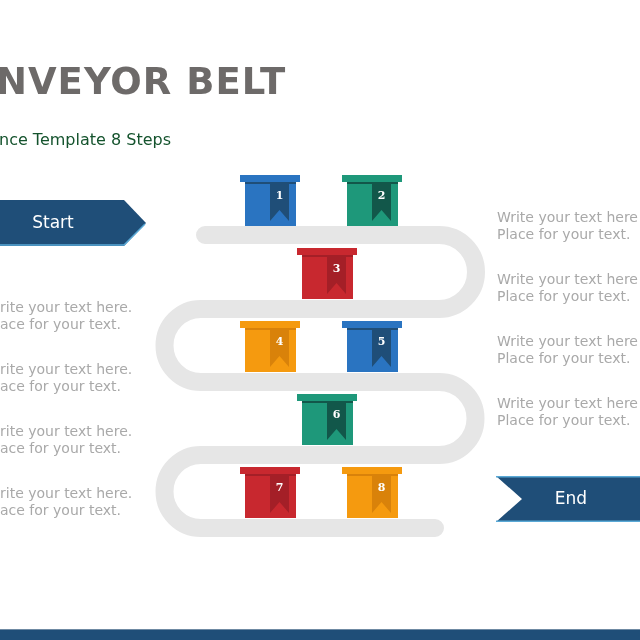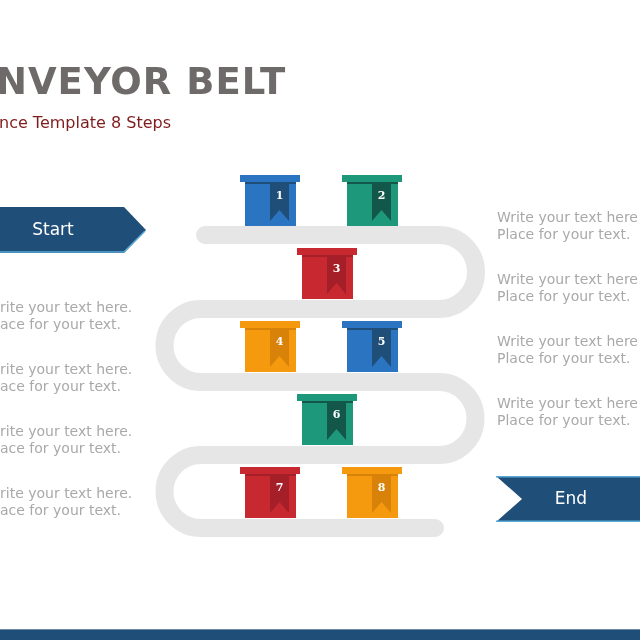--- a/index.html
+++ b/index.html
@@ -1,18 +1,18 @@
 <!DOCTYPE html>
 <html><head>
 <meta charset="utf-8">
 <style>
   html, body { margin:0; padding:0; }
   body { width:640px; height:640px; position:relative; overflow:hidden; background:#ffffff; font-family:"DejaVu Sans", sans-serif; }
   .title { position:absolute; left:-4px; top:60px; font-family:"DejaVu Sans", sans-serif; font-weight:bold; font-size:37px; color:#6d6a69; letter-spacing:1px; white-space:nowrap; }
-  .subtitle { position:absolute; left:-1px; top:113px; font-size:16px; color:#7f1d1d; white-space:nowrap; }
+  .subtitle { position:absolute; left:-1px; top:130px; font-size:16px; color:#14532d; white-space:nowrap; }
   .belt { position:absolute; left:0; top:0; }
   .box { position:absolute; width:62px; height:52px; }
   .box .lid { position:absolute; left:0; top:0; width:60px; height:7px; }
   .box .body { position:absolute; left:5px; top:7px; width:51px; height:44px; }
   .box .rib { position:absolute; left:25px; top:0; width:19px; height:37px; clip-path:polygon(0 0,100% 0,100% 100%,50% 70%,0 100%); }
   .box .num { position:absolute; left:25px; top:5px; width:19px; text-align:center; font-family:"DejaVu Serif", serif; font-weight:bold; font-size:11px; color:#ffffff; }
   .note { position:absolute; font-size:14px; line-height:17px; color:#a9a9a9; white-space:nowrap; }
   .banner { position:absolute; color:#ffffff; font-size:17px; }
   .banner .label { position:absolute; top:12px; width:100%; text-align:center; }
   .footer-bar { position:absolute; left:0; top:629px; width:640px; height:11px; background:#1f4e78; border-top:1px solid #6f8aa3; }
@@ -20,21 +20,21 @@
 </head>
 <body>
 
 <div class="title">NVEYOR BELT</div>
 <div class="subtitle">nce Template 8 Steps</div>
 
 <svg class="belt" width="640" height="640">
   <path d="M205 235 H439 A37 37 0 0 1 439 309 H201 A36.5 36.5 0 0 0 201 382 H439 A36.5 36.5 0 0 1 439 455 H201 A36.5 36.5 0 0 0 201 528 H435" fill="none" stroke="#e6e6e6" stroke-width="18" stroke-linecap="round"></path>
 </svg>
 
-<div class="banner" style="left:0;top:207px;width:146px;height:56px;">
+<div class="banner" style="left:0;top:200px;width:146px;height:56px;">
   <svg width="146" height="46" style="position:absolute;left:0;top:0;">
     <polygon points="0,0 124,0 146,23 124,46 0,46" fill="#1f4e78"></polygon>
     <polyline points="0,45 124,45 145,24" fill="none" stroke="#5aa9d6" stroke-width="1.5"></polyline>
   </svg>
   <div class="label" style="left:-20px;">Start</div>
 </div>
 
 <div class="banner" style="left:496px;top:476px;width:144px;height:61px;">
   <svg width="144" height="46" style="position:absolute;left:0;top:0;">
     <polygon points="0,0 144,0 144,46 0,46 26,23" fill="#1f4e78"></polygon>

